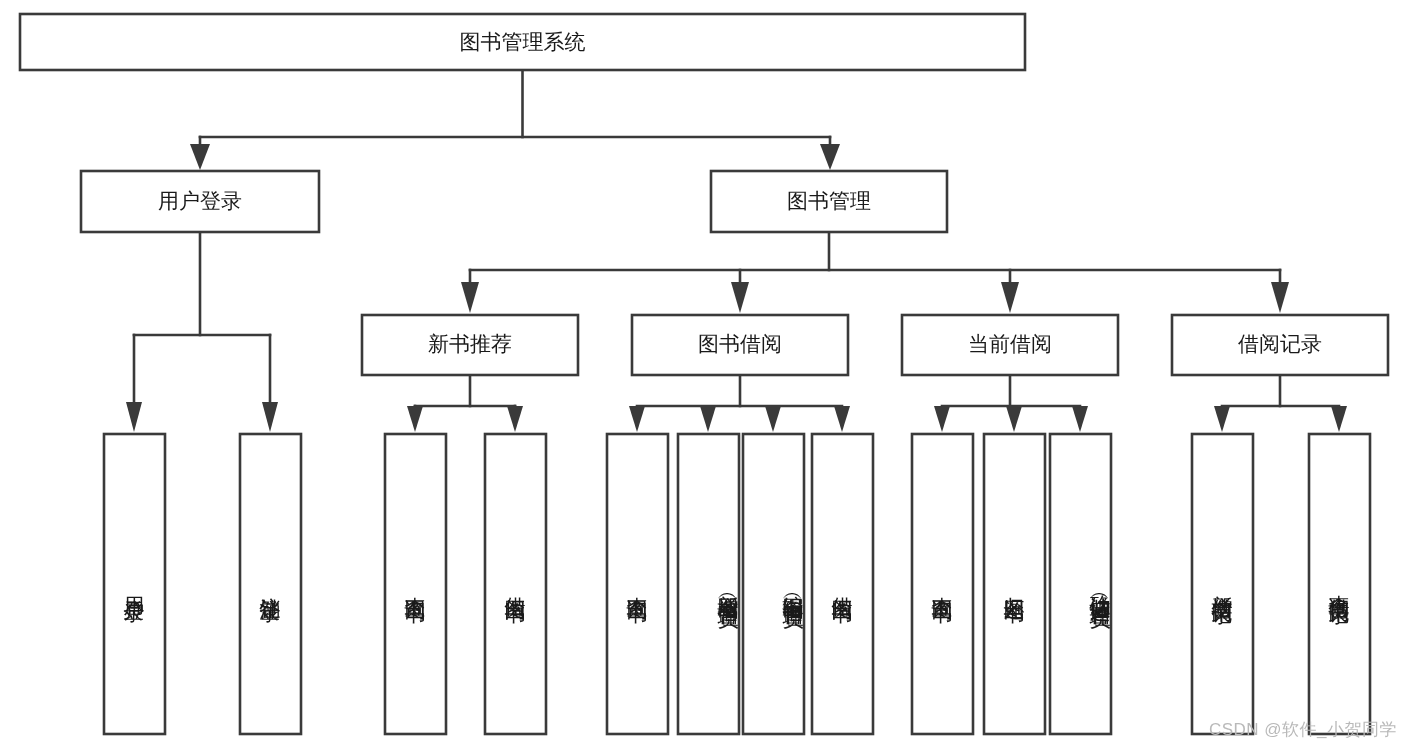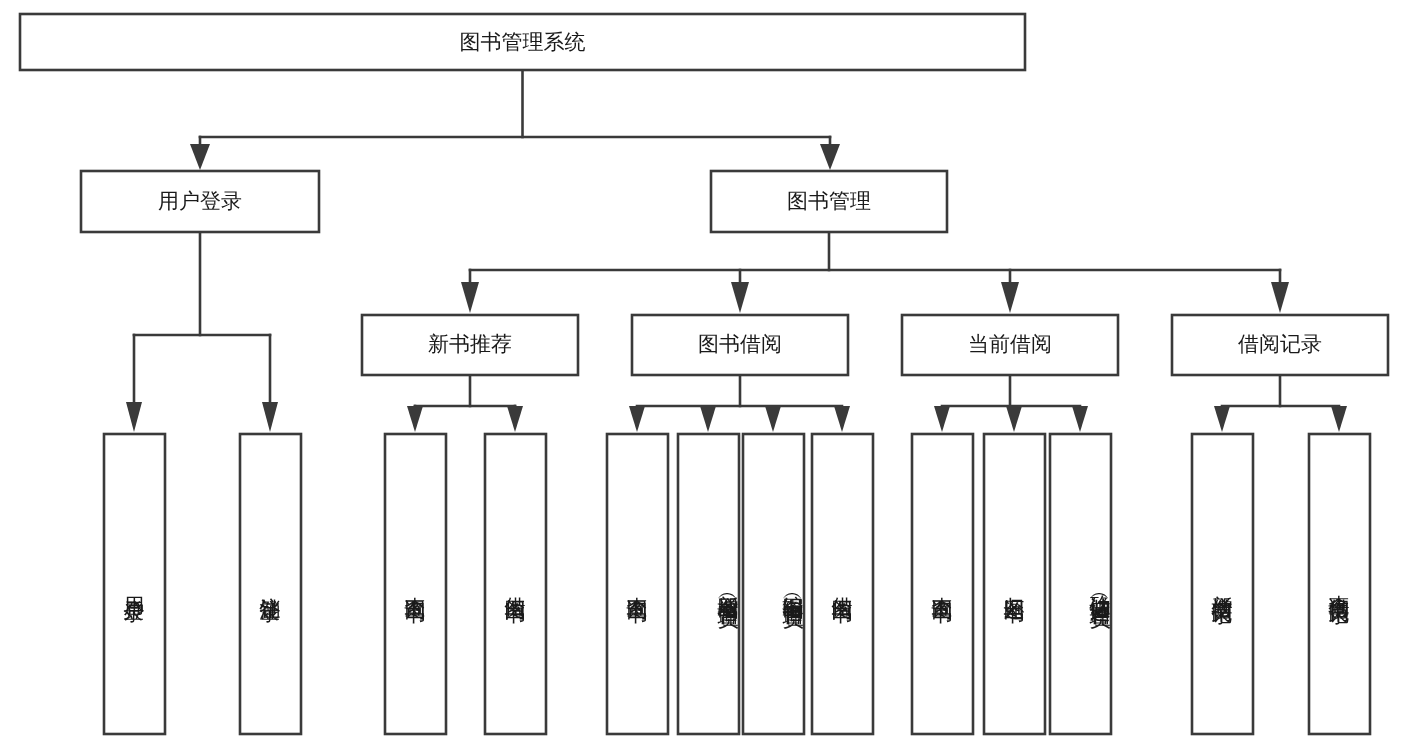--- a/index.html
+++ b/index.html
@@ -199,14 +199,15 @@
   <div class="node-label-v" style="left:607px; top:434px; width:61px; height:300px; display:flex; align-items:center; justify-content:center;">查询图书</div>
   <div class="node-label-v" style="left:678px; top:440px; width:61px; height:294px; display:flex; align-items:flex-start; justify-content:center;">新增图书（管理员）</div>
   <div class="node-label-v" style="left:743px; top:440px; width:61px; height:294px; display:flex; align-items:flex-start; justify-content:center;">编辑图书（管理员）</div>
   <div class="node-label-v" style="left:812px; top:434px; width:61px; height:300px; display:flex; align-items:center; justify-content:center;">借阅图书</div>
   <div class="node-label-v" style="left:912px; top:434px; width:61px; height:300px; display:flex; align-items:center; justify-content:center;">查询图书</div>
   <div class="node-label-v" style="left:984px; top:434px; width:61px; height:300px; display:flex; align-items:center; justify-content:center;">归还图书</div>
   <div class="node-label-v" style="left:1050px; top:440px; width:61px; height:294px; display:flex; align-items:flex-start; justify-content:center;">确认归还（管理员）</div>
   <div class="node-label-v" style="left:1192px; top:434px; width:61px; height:300px; display:flex; align-items:center; justify-content:center;">新增借阅记录</div>
   <div class="node-label-v" style="left:1309px; top:434px; width:61px; height:300px; display:flex; align-items:center; justify-content:center;">查询借阅记录</div>
 
+  <div class="watermark">CSDN @软件_小贺同学</div>
 
 </div>
 
 </body></html>

